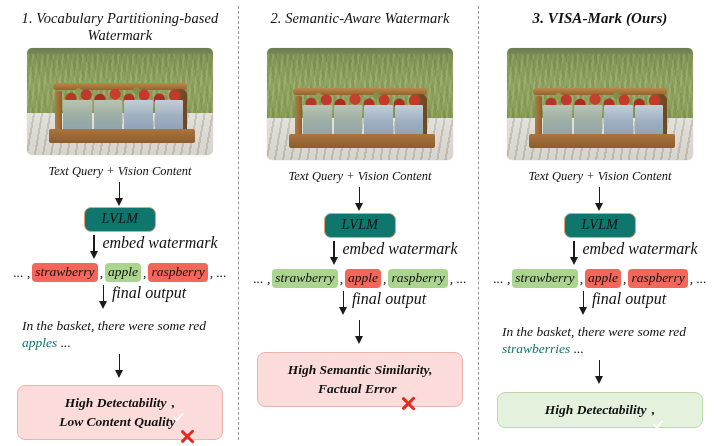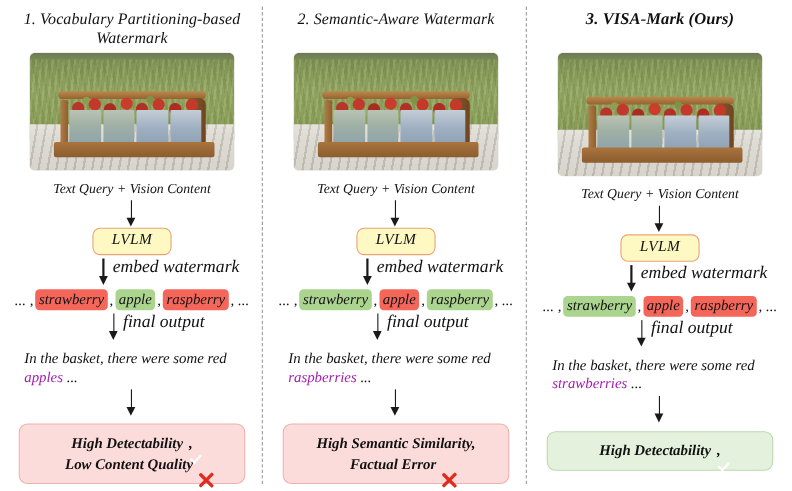--- a/index.html
+++ b/index.html
@@ -186,21 +186,21 @@
     font-size: 16px;
     white-space: nowrap;
     position: relative;
     top: -4px;
   }
   .arrow-row.shifted { margin-left: 66px; }
   .arrow-row.shifted-sm { margin-left: 44px; }
 
   .lvlm-box {
     border: 1.4px solid #e9a276;
-    background: #fef9c3;
+    background: #0f766e;
     border-radius: 7px;
     padding: 3px 17px 4px 17px;
     font-size: 14px;
     letter-spacing: .4px;
   }
 
   
   .tokens {
     display: flex;
     align-items: center;
@@ -218,21 +218,21 @@
   .plain { padding: 0 1px; }
 
   
   .sentence {
     font-size: 13.5px;
     line-height: 17px;
     text-align: left;
     width: 196px;
     margin-top: 6px;
   }
-  .hl-green { color: #a21caf; }
+  .hl-green { color: #0f766e; }
 
   
   .result-box {
     width: 206px;
     box-sizing: border-box;
     border-radius: 8px;
     padding: 7px 6px 8px 6px;
     text-align: center;
     font-weight: bold;
     font-size: 13.5px;
@@ -413,23 +413,20 @@
     </div>
 
     <div class="arrow-row shifted-sm">
       <div class="arrow">
         <div class="shaft"></div>
           <div class="head"></div>
       </div>
       <span class="caption">final output</span>
     </div>
 
-    <div class="sentence">
-      <span>In the basket, there were some red </span><span class="hl-green">raspberries</span><span> ...</span>
-    </div>
 
     <div class="arrow">
       <div class="shaft"></div>
         <div class="head"></div>
     </div>
 
     <div class="result-box bad">
       <div>
         <span>High Semantic Similarity,</span>
       </div>

